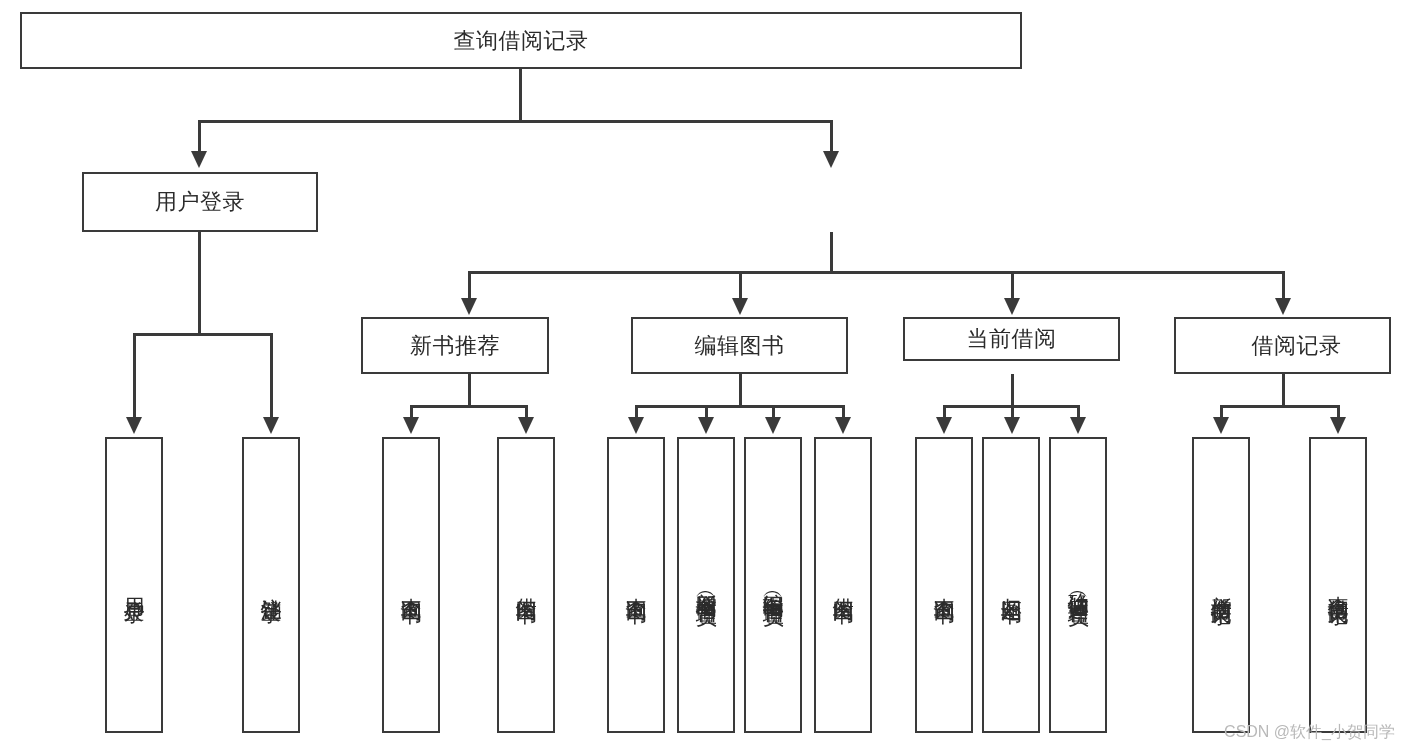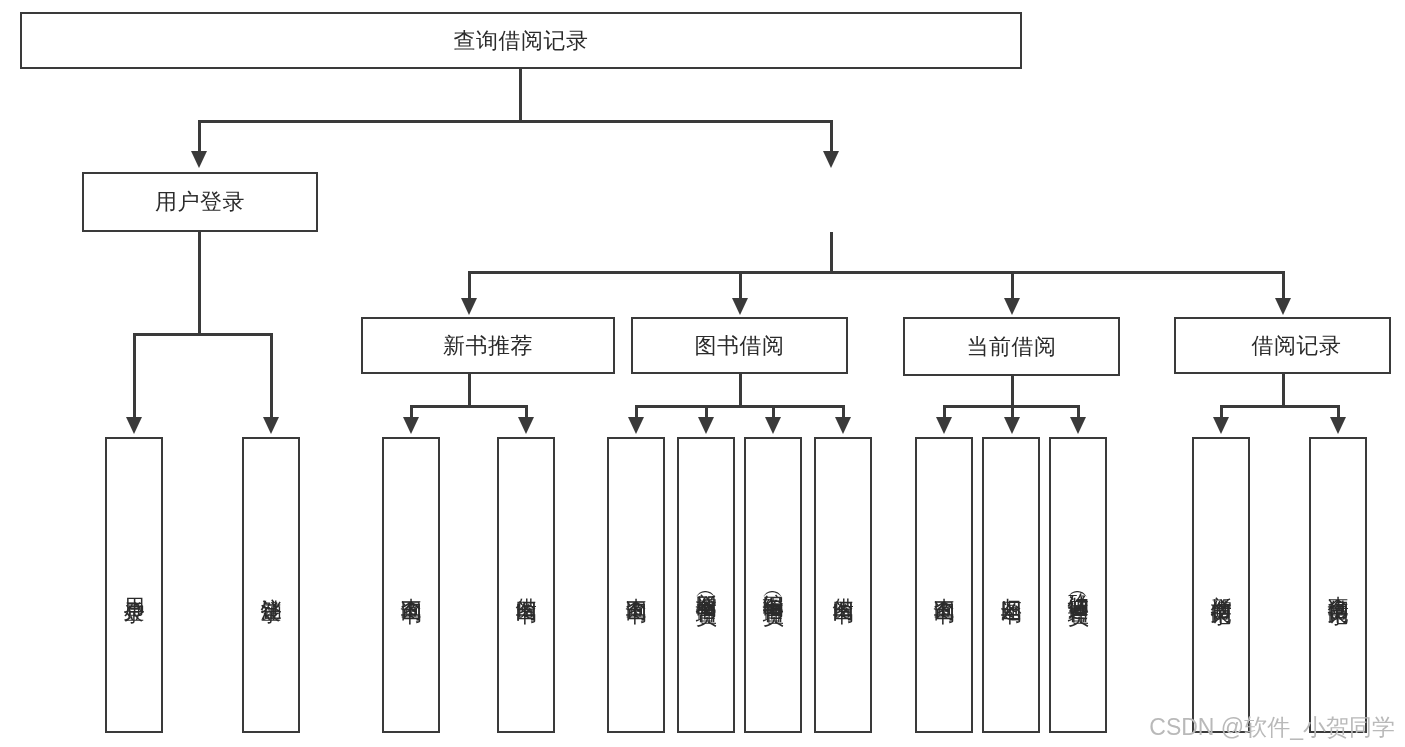--- a/index.html
+++ b/index.html
@@ -63,21 +63,21 @@
     width: 0;
     height: 0;
     border-left: 8px solid transparent;
     border-right: 8px solid transparent;
     border-top: 17px solid #3a3a3a;
   }
   #watermark {
     position: absolute;
     right: 10px;
     bottom: 4px;
-    font-size: 23px;
+    font-size: 16px;
     color: #b9b9b9;
     white-space: nowrap;
     pointer-events: none;
   }
 </style>
 </head>
 <body>
 
 <div id="canvas">
 
@@ -115,27 +115,27 @@
 
   <div class="vline" style="left:739px; top:271px; height:29px;"></div>
   <div class="arrow" style="left:732px; top:298px;"></div>
 
   <div class="vline" style="left:1011px; top:271px; height:29px;"></div>
   <div class="arrow" style="left:1004px; top:298px;"></div>
 
   <div class="vline" style="left:1282px; top:271px; height:29px;"></div>
   <div class="arrow" style="left:1275px; top:298px;"></div>
 
-  <div class="node horiz" style="left:361px; top:317px; width:254px; height:57px;">
+  <div class="node horiz" style="left:361px; top:317px; width:188px; height:57px;">
     <span class="label">新书推荐</span>
   </div>
   <div class="node horiz" style="left:631px; top:317px; width:217px; height:57px;">
-    <span class="label">图书借阅</span>
-  </div>
-  <div class="node horiz" style="left:903px; top:317px; width:217px; height:59px;">
+    <span class="label">编辑图书</span>
+  </div>
+  <div class="node horiz" style="left:903px; top:317px; width:217px; height:44px;">
     <span class="label">当前借阅</span>
   </div>
   <div class="node horiz" style="left:1174px; top:317px; width:217px; height:57px;padding-left:28px;">
     <span class="label">借阅记录</span>
   </div>
 
   <div class="vline" style="left:468px; top:374px; height:33px;"></div>
   <div class="hline" style="left:410px; top:405px; width:117px;"></div>
   <div class="vline" style="left:410px; top:405px; height:14px;"></div>
   <div class="arrow" style="left:403px; top:417px;"></div>

